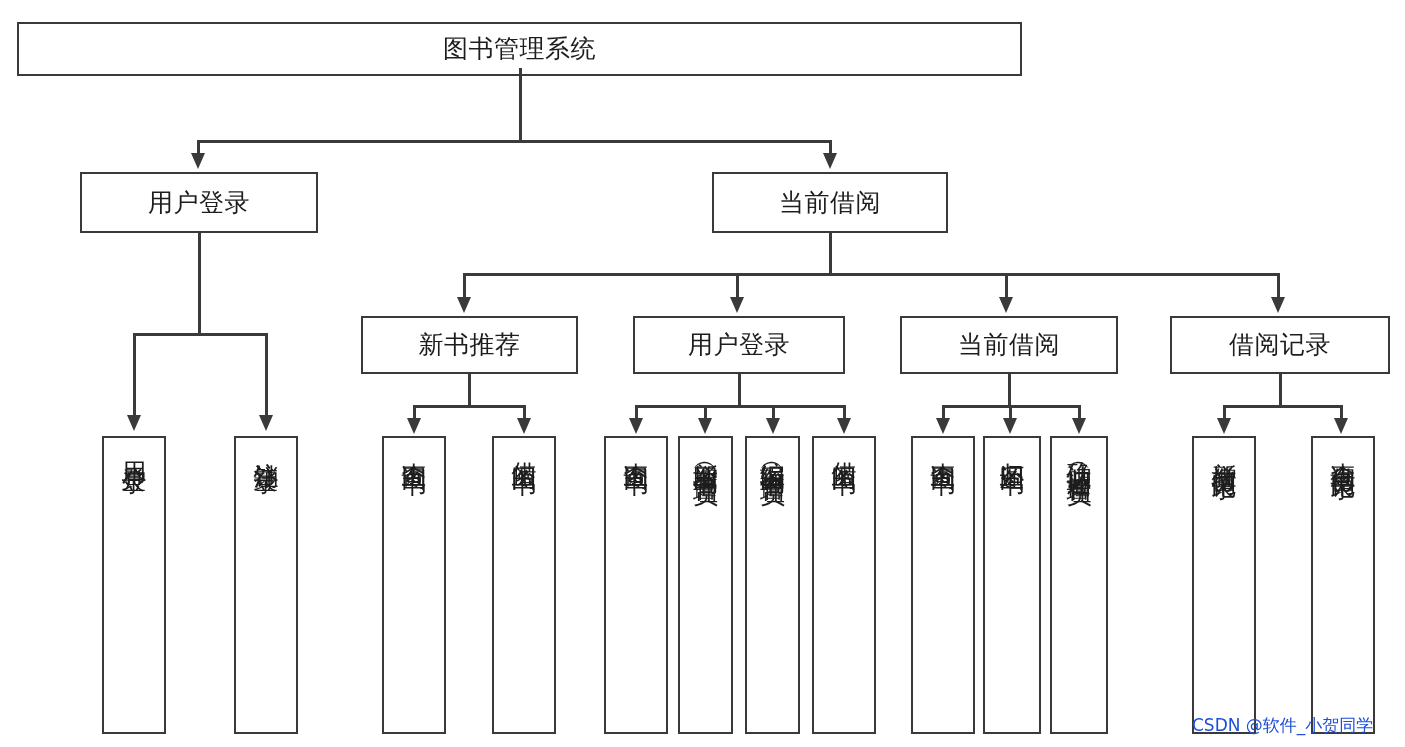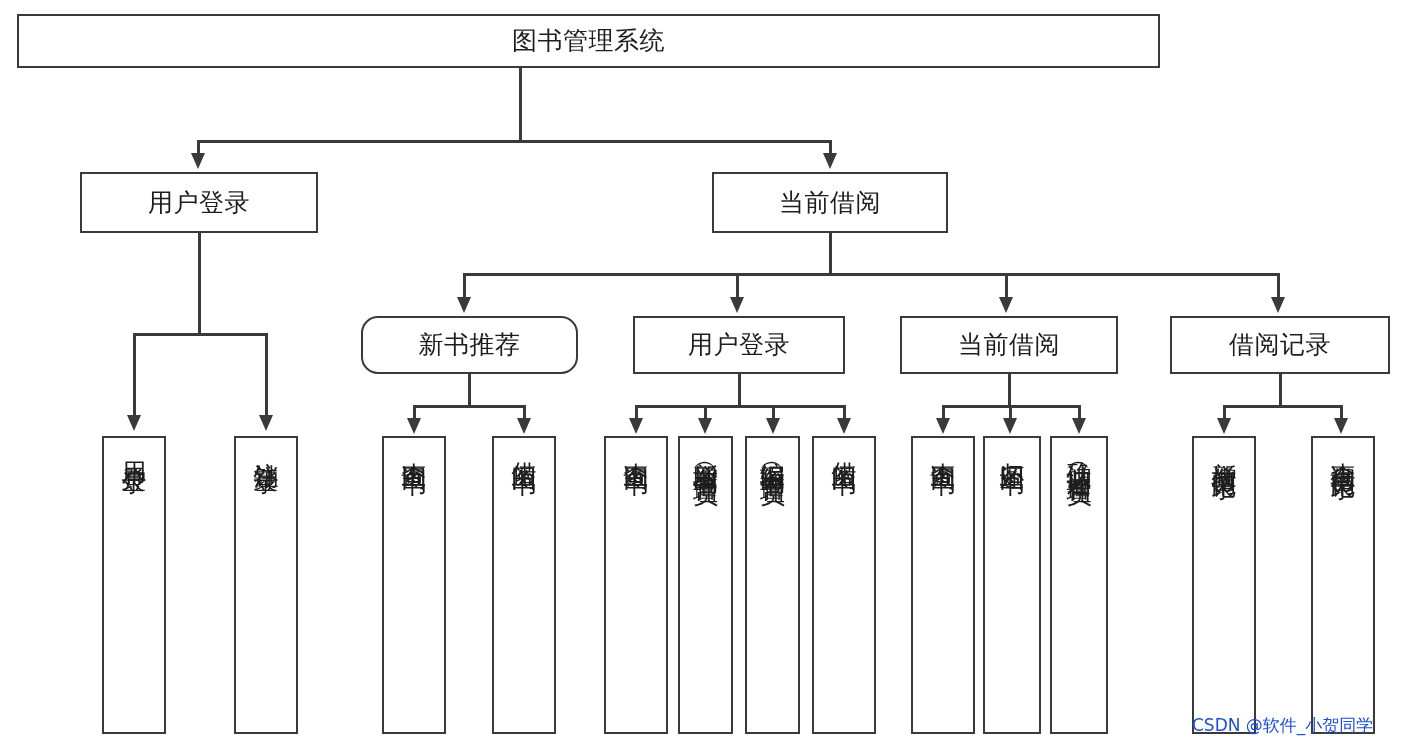--- a/index.html
+++ b/index.html
@@ -76,21 +76,21 @@
     white-space:nowrap;
     font-family:"DejaVu Sans","Liberation Sans",sans-serif;
     pointer-events:none;
   }
 </style>
 </head>
 <body>
 
 <div id="canvas">
 
-  <div class="node root horiz" style="left:17px;top:14px;width:1143px;height:54px;">
+  <div class="node root horiz" style="left:17px;top:22px;width:1005px;height:54px;">
     <span class="lbl">图书管理系统</span>
   </div>
 
   <div class="edge vline" style="left:519px;top:68px;width:2.5px;height:74px;"></div>
 
   <div class="edge hline" style="left:197px;top:140px;width:635px;height:2.5px;"></div>
 
   <div class="edge vline" style="left:197px;top:140px;width:2.5px;height:16px;"></div>
   <div class="arrow" style="left:191px;top:153px;"></div>
   <div class="edge vline" style="left:829px;top:140px;width:2.5px;height:16px;"></div>
@@ -116,21 +116,21 @@
 
   <div class="edge vline" style="left:463px;top:273px;width:2.5px;height:26px;"></div>
   <div class="arrow" style="left:457px;top:297px;"></div>
   <div class="edge vline" style="left:736px;top:273px;width:2.5px;height:26px;"></div>
   <div class="arrow" style="left:730px;top:297px;"></div>
   <div class="edge vline" style="left:1005px;top:273px;width:2.5px;height:26px;"></div>
   <div class="arrow" style="left:999px;top:297px;"></div>
   <div class="edge vline" style="left:1277px;top:273px;width:2.5px;height:26px;"></div>
   <div class="arrow" style="left:1271px;top:297px;"></div>
 
-  <div class="node horiz" style="left:361px;top:316px;width:217px;height:58px;border-radius:17px;">
+  <div class="node horiz" style="left:361px;top:316px;width:217px;height:58px;">
     <span class="lbl">新书推荐</span>
   </div>
   <div class="node horiz" style="left:633px;top:316px;width:212px;height:58px;">
     <span class="lbl">用户登录</span>
   </div>
   <div class="node horiz" style="left:1170px;top:316px;width:220px;height:58px;">
     <span class="lbl">借阅记录</span>
   </div>
   <div class="node horiz" style="left:900px;top:316px;width:218px;height:58px;">
     <span class="lbl">当前借阅</span>

